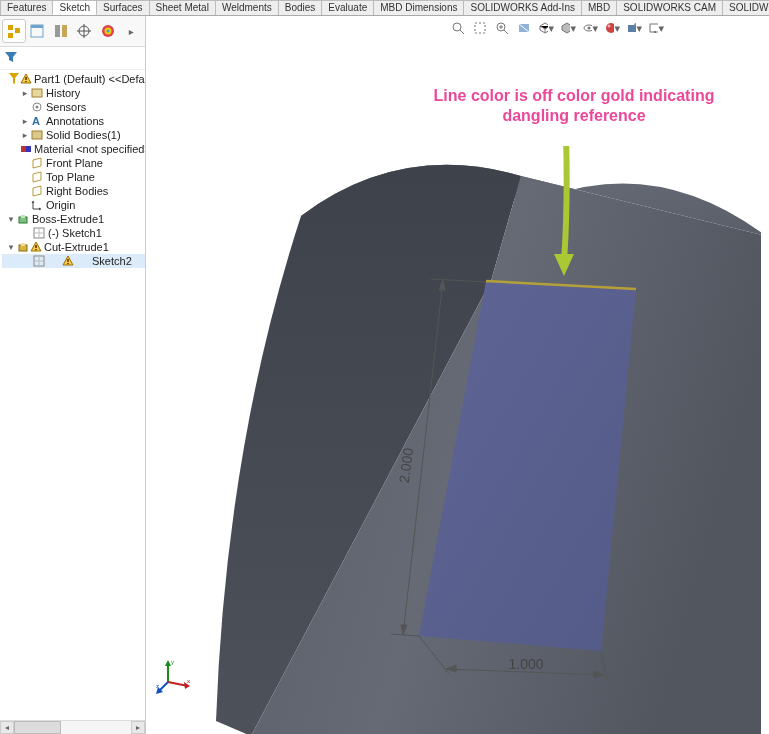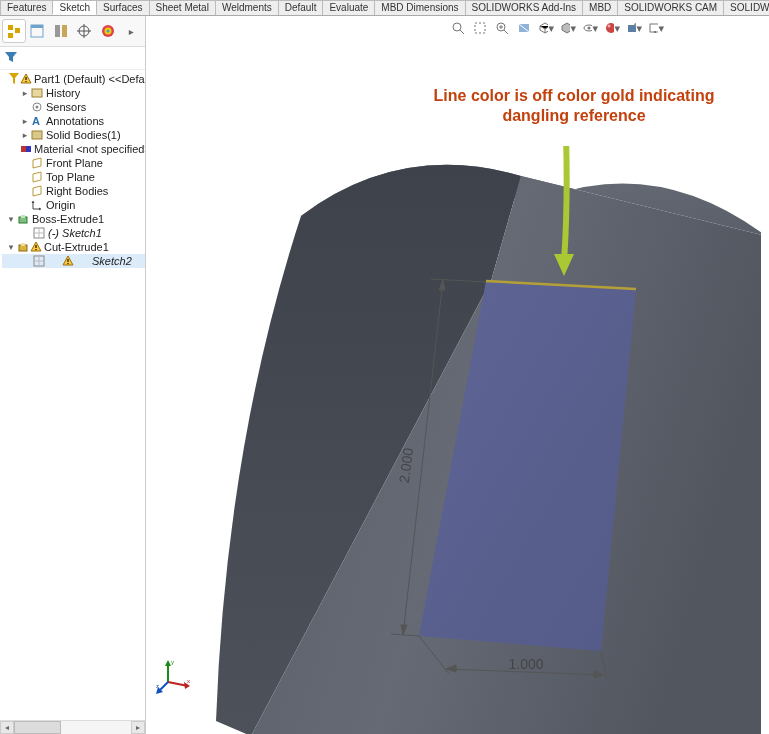--- a/index.html
+++ b/index.html
@@ -80,21 +80,21 @@
     color: #222;
   }
   .node.selected { background:#dcebfa;gap:16px;}
   .twisty {
     width: 10px; text-align: center; color:#666; font-size:9px;
   }
   .ticon { width:14px; display:inline-flex; justify-content:center; }
   .tlabel { padding-left: 2px; }
   .lvl1 { padding-left: 6px;}
   .lvl2 { padding-left: 18px;}
-  .lvl3 { padding-left: 30px; font-style: italic;}
+  .lvl3 { padding-left: 30px;}
   .scrollbar {
     height: 14px;
     background:#f0f0f0;
     border-top:1px solid #ddd;
     display:flex;
   }
   .scrollbar .sbtn {width:14px;height:100%;background:#e8e8e8;border:1px solid #ccc;display:flex;align-items:center;justify-content:center;font-size:8px;color:#666;}
   .scrollbar .strack {flex:1;background:#f5f5f5;}
   .scrollbar .sthumb {width:40%;height:100%;background:#dcdcdc;border:1px solid #bbb;}
   
@@ -118,21 +118,21 @@
     position:absolute;
     left: 8px; bottom: 38px;
     width: 40px; height: 40px;
   }
   .annot {
     position:absolute;
     top: 70px;
     left: 258px;
     width: 340px;
     text-align: center;
-    color:#c2410c;
+    color:#ec4899;
     font-weight:bold;
     font-size: 16px;
     line-height: 1.25;
   }
   .model {
     position:absolute;
     top: 130px;
     left: 45px;
     width: 570px;
     height: 590px;
@@ -144,21 +144,21 @@
 </style>
 </head>
 <body>
 
 <div class="tabs">
   <div class="tab"><span>Features</span></div>
   <div class="tab active"><span>Sketch</span></div>
   <div class="tab"><span>Surfaces</span></div>
   <div class="tab"><span>Sheet Metal</span></div>
   <div class="tab"><span>Weldments</span></div>
-  <div class="tab"><span>Default</span></div>
+  <div class="tab"><span>Bodies</span></div>
   <div class="tab"><span>Evaluate</span></div>
   <div class="tab"><span>MBD Dimensions</span></div>
   <div class="tab"><span>SOLIDWORKS Add-Ins</span></div>
   <div class="tab"><span>MBD</span></div>
   <div class="tab"><span>SOLIDWORKS CAM</span></div>
   <div class="tab"><span>SOLIDWORKS CAM TBM</span></div>
 </div>
 
 <div class="main">
 

